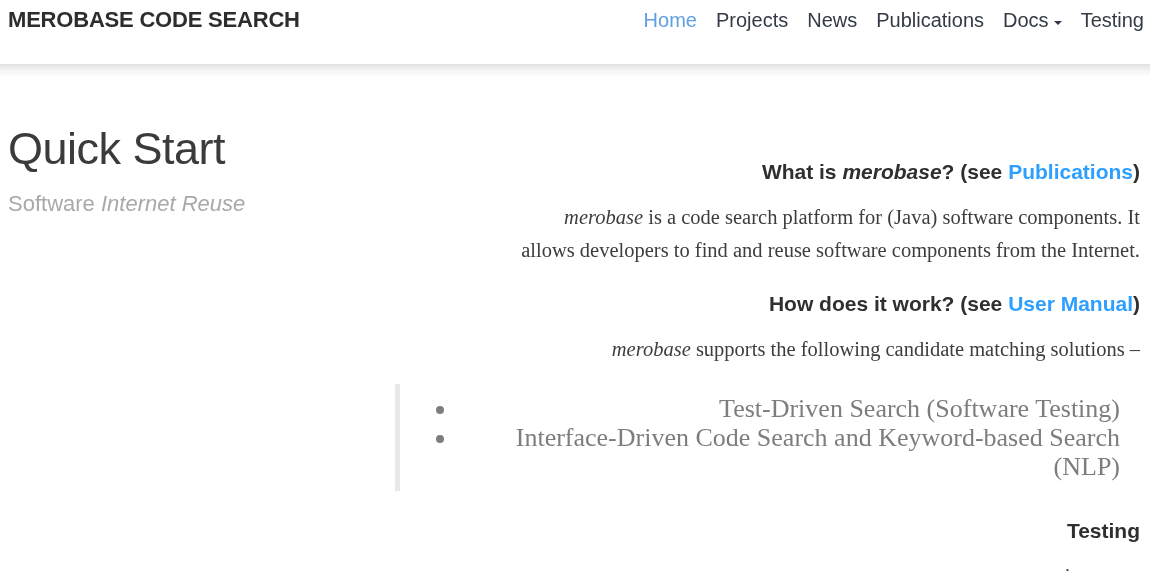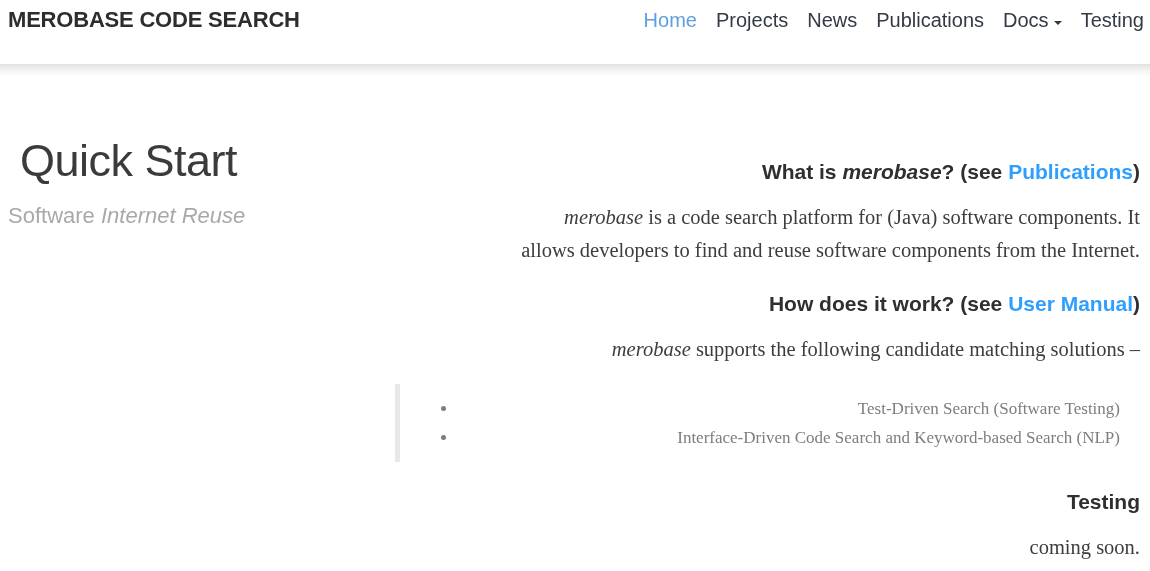--- a/index.html
+++ b/index.html
@@ -61,21 +61,21 @@
   
   .main {
     display: flex;
     padding: 48px 0 0 8px;
   }
   .left-col { width: 387px; flex: 0 0 387px; }
   .right-col { flex: 1; padding-top: 34px; padding-right: 10px; text-align: right; }
 
   
   .page-title {
-    margin: 12px;
+    margin: 0;
     font-size: 45px;
     font-weight: 400;
     line-height: 1.08;
     color: #3b3b3b;
     letter-spacing: -0.5px;
   }
   .tagline {
     margin: 16px 0 0 0;
     font-size: 22px;
     color: #a9a9a9;
@@ -110,21 +110,21 @@
     margin: 18px 0 0 0;
     padding: 10px 20px;
     border-left: 5px solid #e8e8e8;
   }
   .quote ul {
     margin: 0;
     padding-left: 38px;
   }
   .quote li {
     font-family: "Liberation Serif", "DejaVu Serif", serif;
-    font-size: 17px;
+    font-size: 26px;
     line-height: 29px;
     color: #7d7d7d;
   }
   .search-heading { margin-top: 27px; margin-bottom: 16px; }
 </style>
 </head>
 <body>
 
 <header class="navbar">
   <div class="brand">MEROBASE CODE SEARCH</div>

